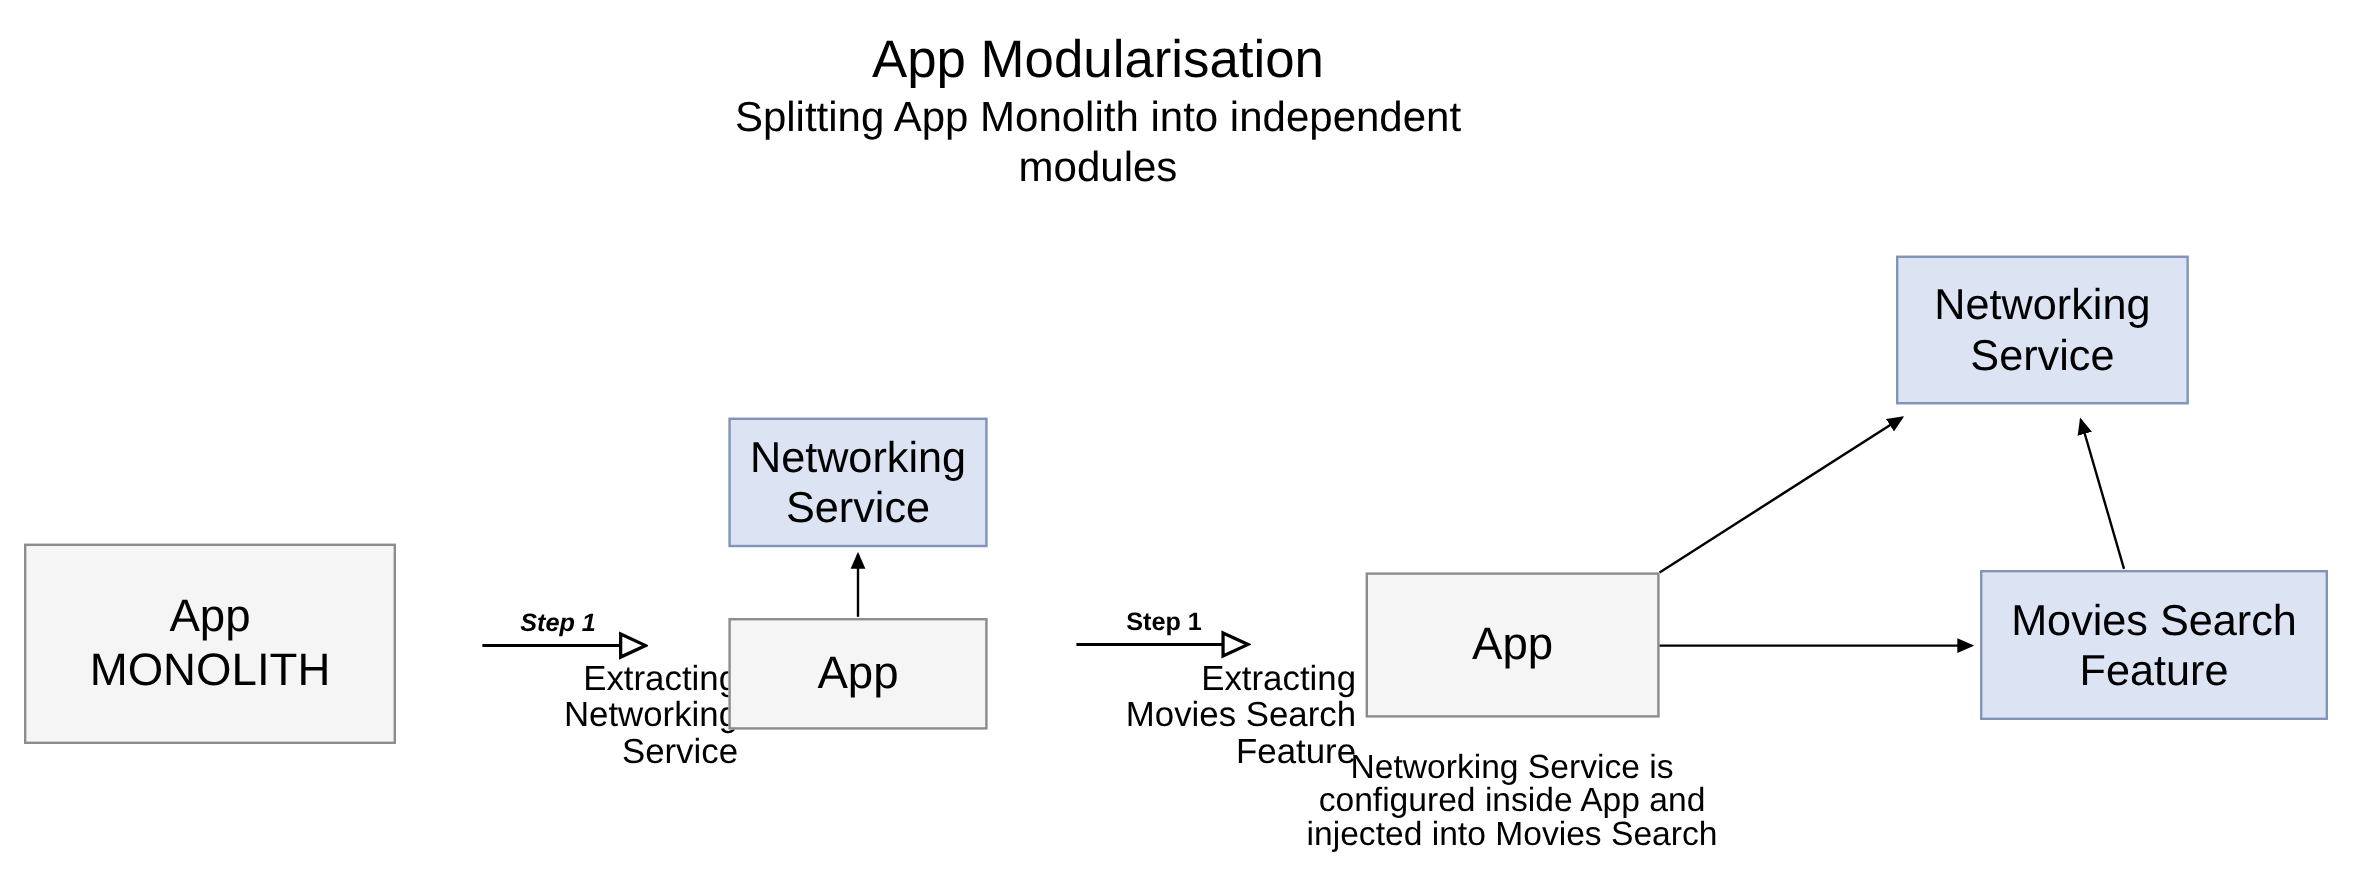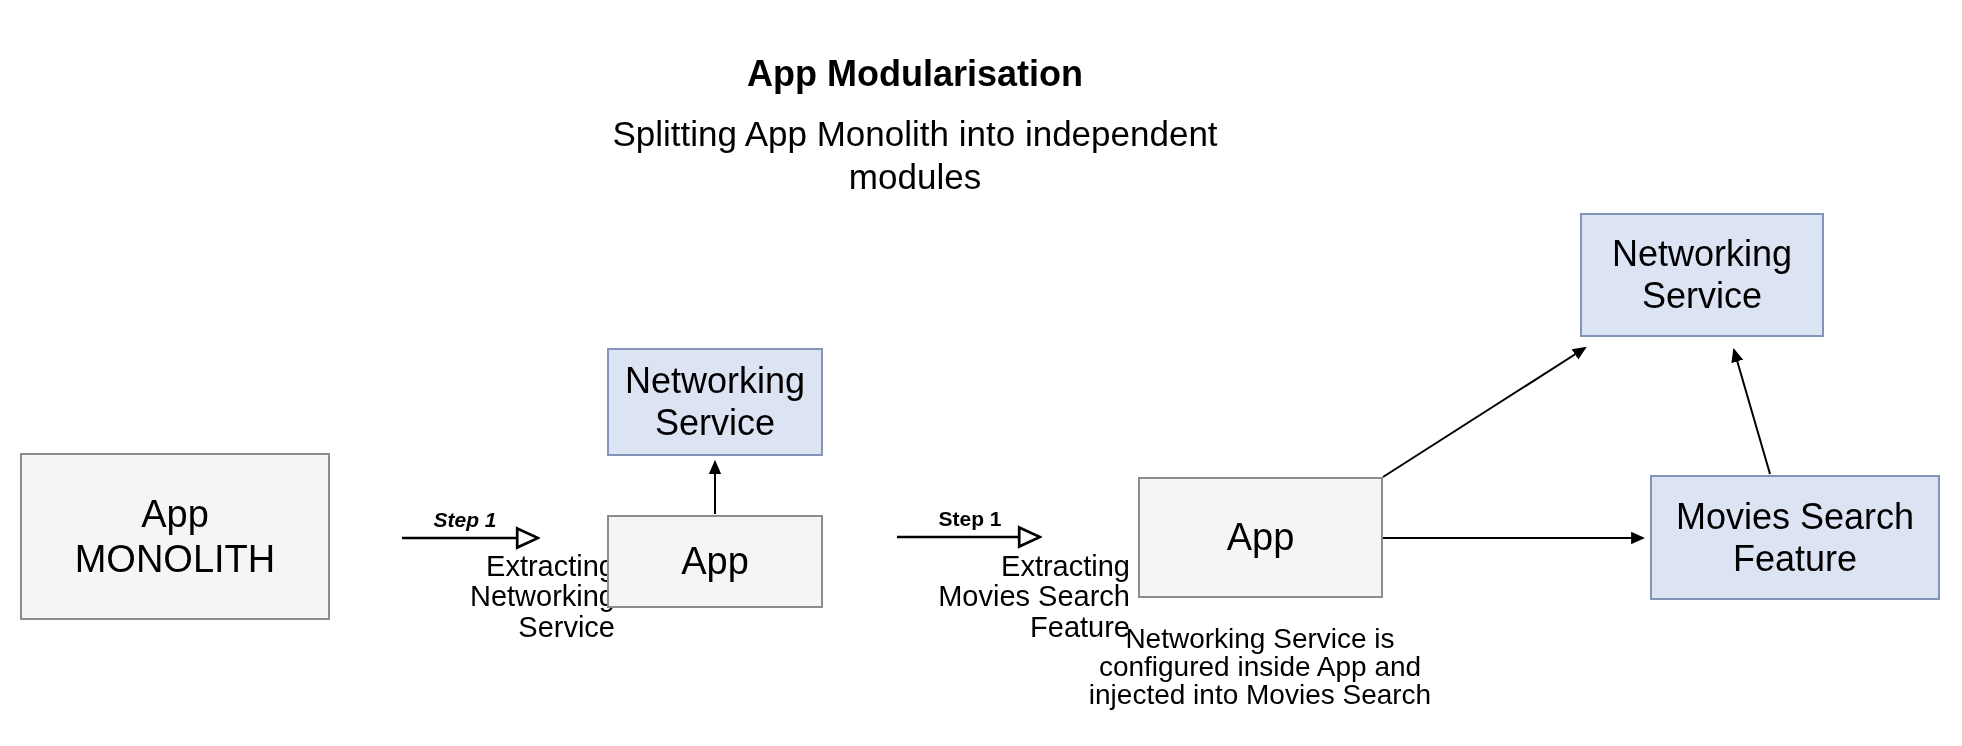--- a/index.html
+++ b/index.html
@@ -6,22 +6,22 @@
     --module-fill:#dce3f3; --module-border:#8494b8;
     --app-fill:#f5f5f5; --app-border:#8c8c8c;
     --arrow:#000000; --text:#000000; --bg:#ffffff;
   }
   html,body{margin:0;padding:0;background:var(--bg);}
   body{font-family:"Liberation Sans","DejaVu Sans",sans-serif;color:var(--text);}
   .canvas{position:relative;width:1962px;height:746px;background:var(--bg);overflow:hidden;}
 
   
   .title-block{position:absolute;left:515px;top:24px;width:800px;text-align:center;}
-  .title-heading{font-size:36px;font-weight:bold;line-height:1.2;margin-top:28px;}
-  .title-subtitle{font-size:35px;line-height:1.22;white-space:pre-line;margin-top:18px;}
+  .title-heading{font-size:44px;font-weight:normal;line-height:1.2;}
+  .title-subtitle{font-size:35px;line-height:1.22;white-space:pre-line;margin-top:0;}
 
   
   .box{position:absolute;display:flex;align-items:center;justify-content:center;
        text-align:center;box-sizing:border-box;font-size:38px;line-height:1.16;white-space:pre-line;}
   .box.gray{background:var(--app-fill);border:2px solid var(--app-border);}
   .box.blue{background:var(--module-fill);border:2px solid var(--module-border);}
 
   .box-monolith{left:20px;top:453px;width:310px;height:167px;}
   .box-ns-mid{left:607px;top:348px;width:216px;height:108px;font-size:36px;}
   .box-app-mid{left:607px;top:515px;width:216px;height:93px;}

